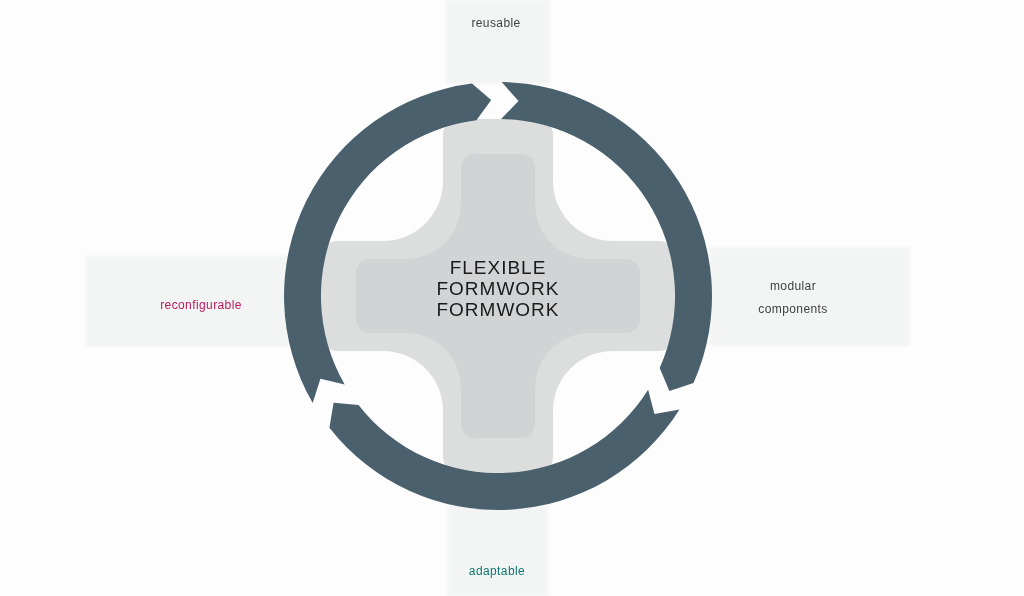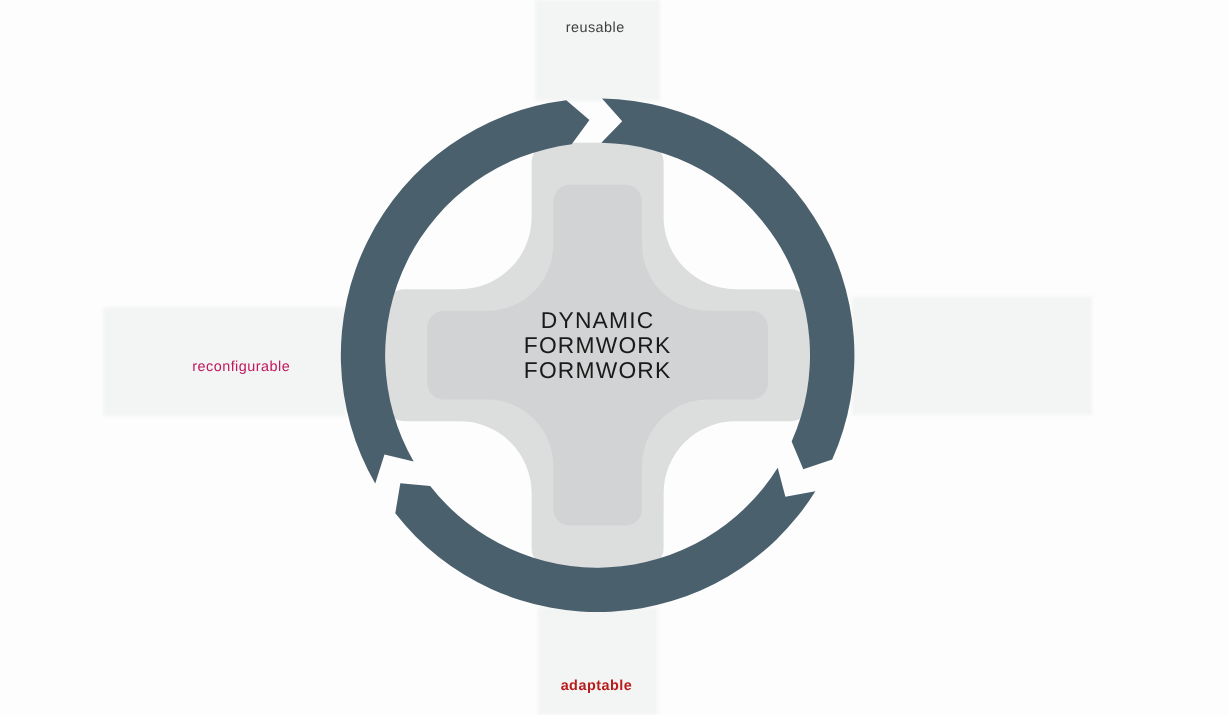--- a/index.html
+++ b/index.html
@@ -45,24 +45,28 @@
 
   <svg id="cycle-svg" width="1024" height="596" viewBox="0 0 1024 596">
       <path d="M 443 135 A 16 16 0 0 1 459 119 L 537 119 A 16 16 0 0 1 553 135 L 553 181 A 60 60 0 0 0 613 241 L 659 241 A 16 16 0 0 1 675 257 L 675 335 A 16 16 0 0 1 659 351 L 613 351 A 60 60 0 0 0 553 411 L 553 457 A 16 16 0 0 1 537 473 L 459 473 A 16 16 0 0 1 443 457 L 443 411 A 60 60 0 0 0 383 351 L 337 351 A 16 16 0 0 1 321 335 L 321 257 A 16 16 0 0 1 337 241 L 383 241 A 60 60 0 0 0 443 181 Z" fill="#dcdddd"></path>
       <path d="M 461 168 A 14 14 0 0 1 475 154 L 521 154 A 14 14 0 0 1 535 168 L 535 204 A 55 55 0 0 0 590 259 L 626 259 A 14 14 0 0 1 640 273 L 640 319 A 14 14 0 0 1 626 333 L 590 333 A 55 55 0 0 0 535 388 L 535 424 A 14 14 0 0 1 521 438 L 475 438 A 14 14 0 0 1 461 424 L 461 388 A 55 55 0 0 0 406 333 L 370 333 A 14 14 0 0 1 356 319 L 356 273 A 14 14 0 0 1 370 259 L 406 259 A 55 55 0 0 0 461 204 Z" fill="#d2d3d4"></path>
       <path d="M 501.7 82 A 214 214 0 0 1 693.5 383 L 669.4 391 L 659.7 368 A 177 177 0 0 0 501.1 119 L 518.5 101.1 Z" fill="#4b606d"></path>
       <path d="M 679.5 409.4 A 214 214 0 0 1 329.4 427.8 L 333.6 402.7 L 358.5 405 A 177 177 0 0 0 648.1 389.8 L 654.5 414 Z" fill="#4b606d"></path>
       <path d="M 312.7 403 A 214 214 0 0 1 471.9 83.6 L 491.2 100.1 L 476.4 120.3 A 177 177 0 0 0 344.7 384.5 L 320.4 378.8 Z" fill="#4b606d"></path>
     </svg>
 
   <div class="center-label" style="color: rgb(26, 26, 26);">
-    <div>DYNAMIC</div>
+    <div>FLEXIBLE</div>
     <div>FORMWORK</div>
     <div>FORMWORK</div>
   </div>
 
   <div class="cycle-label label-top" style="color: rgb(63, 63, 63);">reusable</div>
 
   <div class="cycle-label label-left" style="color: #be185d;">reconfigurable</div>
 
+  <div class="cycle-label label-right" style="color: rgb(63, 63, 63);">
+    <div>modular</div>
+    <div>components</div>
+  </div>
 
-  <div class="cycle-label label-bottom" style="color: #b91c1c; font-weight: bold;">adaptable</div>
+  <div class="cycle-label label-bottom" style="color: #0f766e;">adaptable</div>
 </div>
 
 </body></html>

